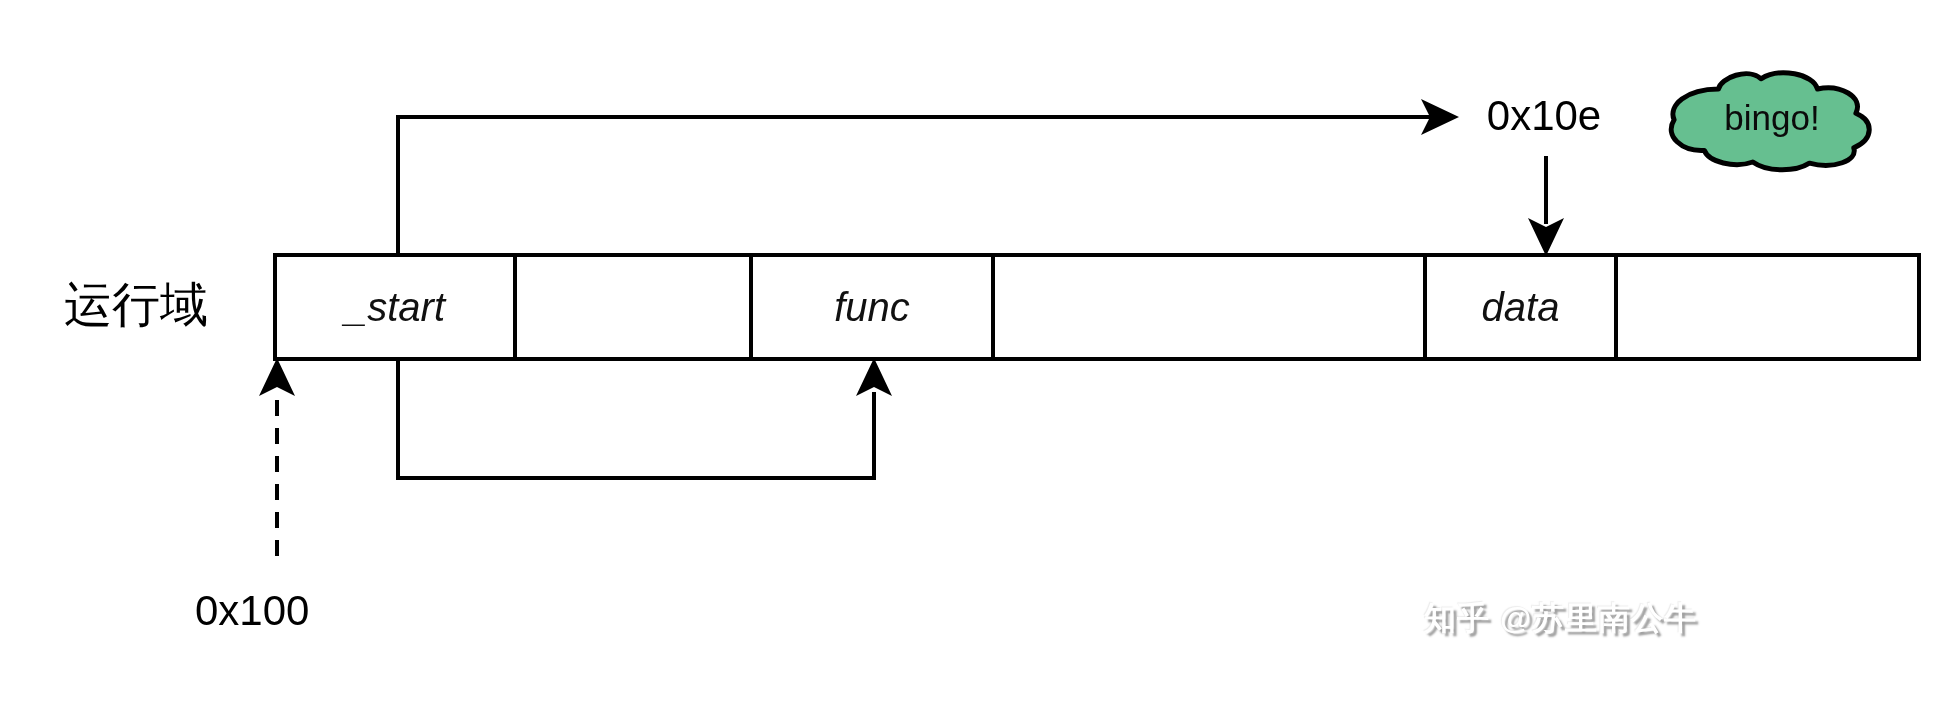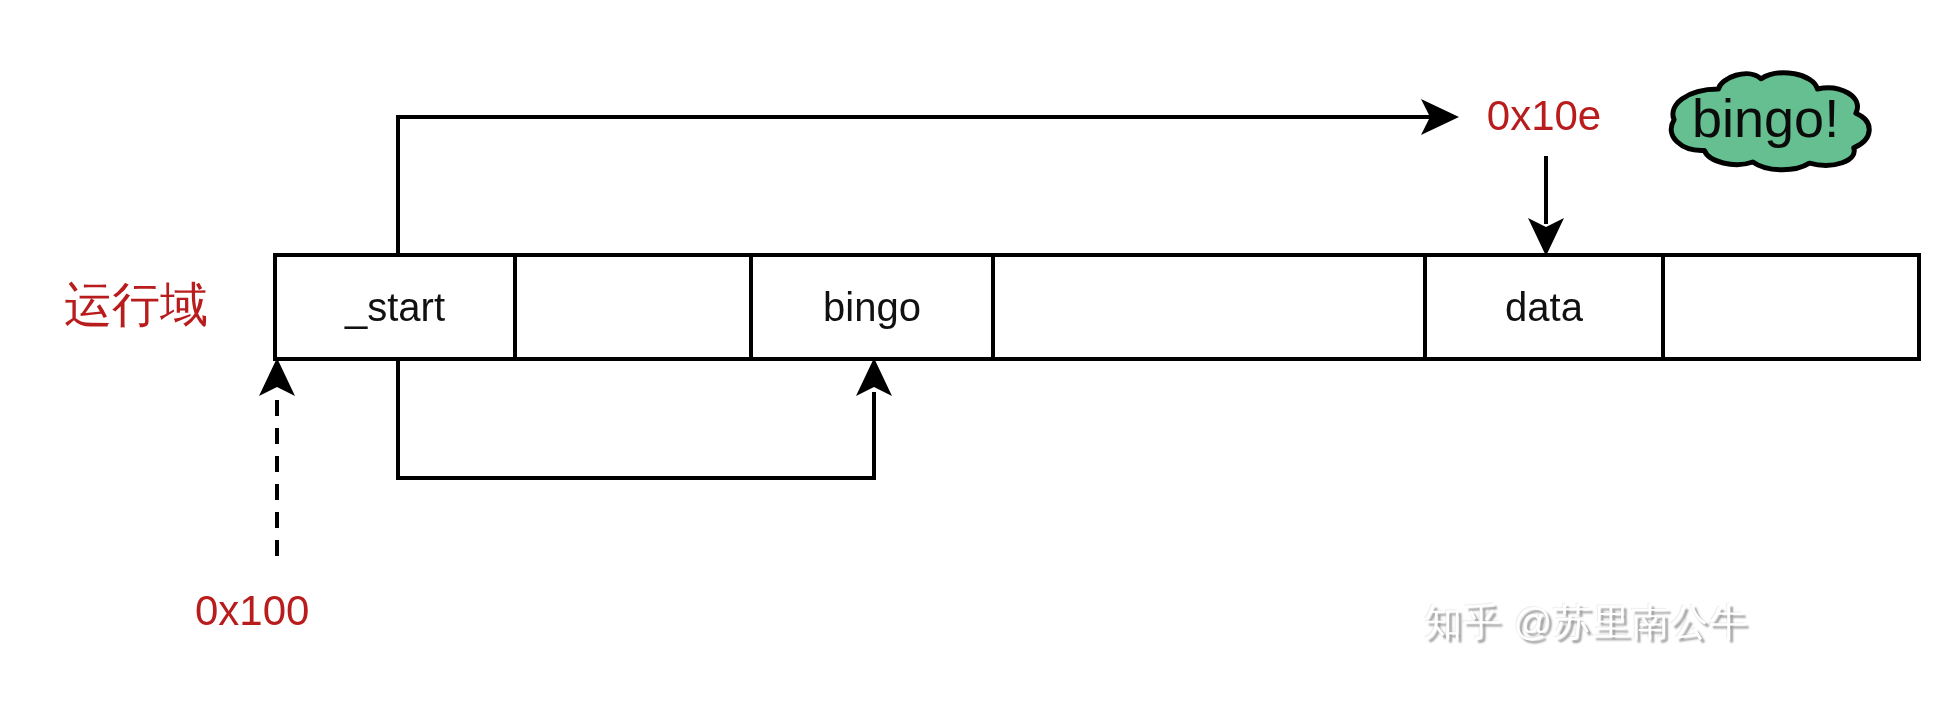--- a/index.html
+++ b/index.html
@@ -10,53 +10,53 @@
   
   .mem-box{
     position:absolute;left:273px;top:253px;width:1648px;height:108px;
     border:4px solid #000000;box-sizing:border-box;display:flex;background:#ffffff;
   }
   .mem-cell{
     box-sizing:border-box;height:100px;border-right:4px solid #000000;
     display:flex;align-items:center;justify-content:center;
   }
   .mem-cell:last-child{border-right:none;}
-  .cell-label{font-size:40px;color:#111111;white-space:pre;}
+  .cell-label{font-size:40px;color:#111111;white-space:pre;font-style:italic;}
   
   svg.overlay{position:absolute;left:0;top:0;z-index:3;pointer-events:none;}
   
-  .txt{position:absolute;z-index:4;color:#b91c1c;white-space:nowrap;}
+  .txt{position:absolute;z-index:4;color:#000000;white-space:nowrap;}
   .region-label{left:64px;top:278px;width:195px;font-size:48px;line-height:54px;}
   .addr-top{left:1464px;top:93px;width:160px;font-size:42px;text-align:center;line-height:46px;}
   .addr-bottom{left:195px;top:588px;width:160px;font-size:42px;line-height:46px;}
-  .cloud-label{left:1692px;top:94px;width:160px;font-size:54px;text-align:left;line-height:48px;color:#0b0b0b;}
+  .cloud-label{left:1692px;top:94px;width:160px;font-size:35px;text-align:center;line-height:48px;color:#0b0b0b;}
   .watermark{
-    left:1424px;top:597px;font-size:38px;letter-spacing:1px;
-    color:#ffffff;text-shadow:3px 3px 2px rgba(150,150,150,0.9), -1px -1px 1px rgba(200,200,200,0.35);
+    left:1424px;top:597px;font-size:32px;letter-spacing:1px;
+    color:#ffffff;text-shadow:3px 3px 2px rgba(150,150,150,0.9), -1px -1px 1px rgba(200,200,200,0.35);font-weight:bold;
   }
 </style>
 </head>
 <body>
 
 <div id="stage">
 
   <div class="mem-box">
     <div class="mem-cell" style="width:240px">
       <span class="cell-label">_start</span>
     </div>
     <div class="mem-cell" style="width:236px">
       <span class="cell-label"></span>
     </div>
     <div class="mem-cell" style="width:242px">
-      <span class="cell-label">bingo</span>
+      <span class="cell-label">func</span>
     </div>
     <div class="mem-cell" style="width:432px">
       <span class="cell-label"></span>
     </div>
-    <div class="mem-cell" style="width:238px">
+    <div class="mem-cell" style="width:191px">
       <span class="cell-label">data</span>
     </div>
     <div class="mem-cell" style="width:252px">
       <span class="cell-label"></span>
     </div>
   </div>
 
   <svg class="overlay" width="1960" height="720" viewBox="0 0 1960 720">
 
     <path d="M 398 257 L 398 117 L 1432 117" fill="none" stroke="#000000" stroke-width="4"></path>

